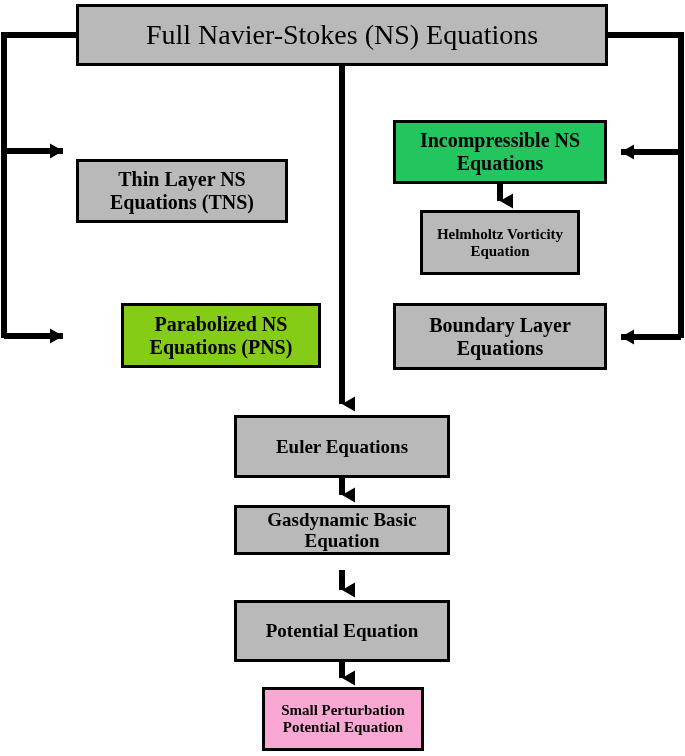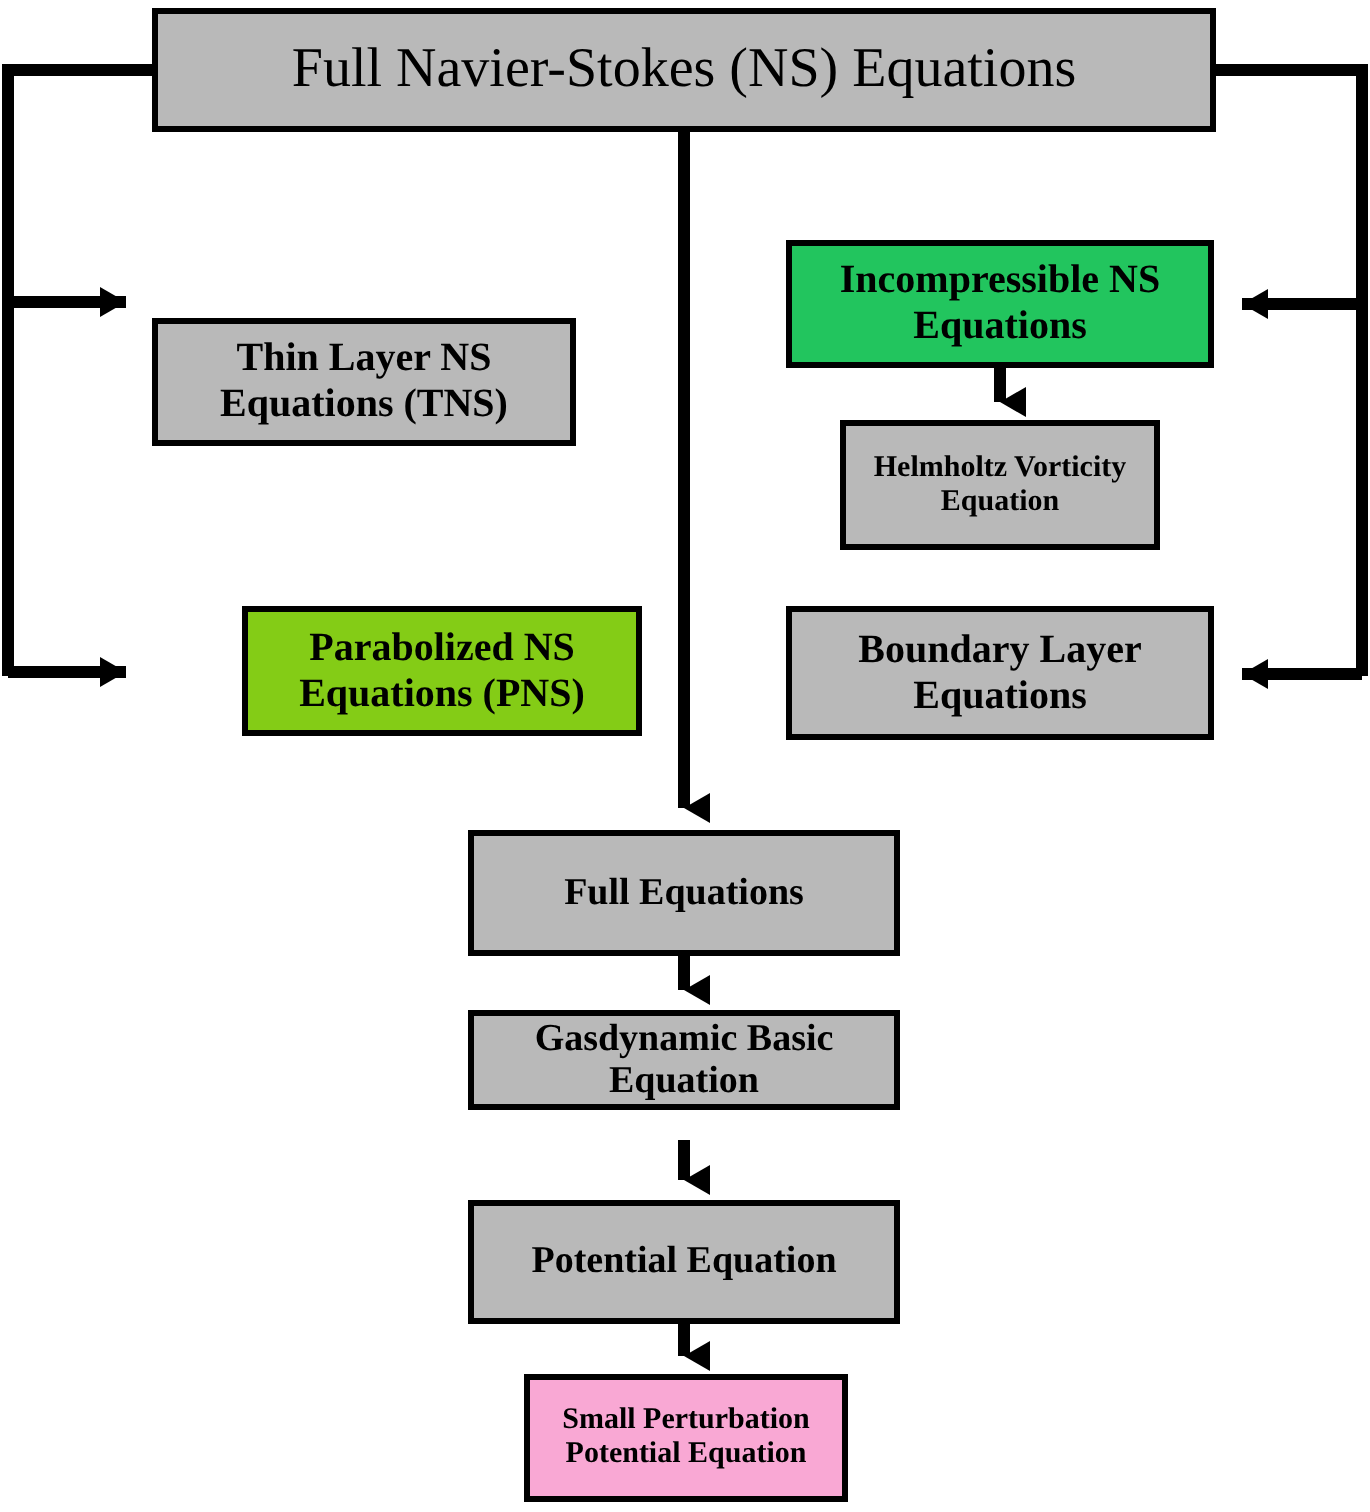--- a/index.html
+++ b/index.html
@@ -125,21 +125,21 @@
 
   <div class="node size-lg" style="left: 76px; top: 303px; width: 200px; height: 65px; background: #84cc16; border-color: rgb(0, 0, 0); margin-left: 45px;">
     <span class="node-label">Parabolized NS<br>Equations (PNS)</span>
   </div>
 
   <div class="node size-lg" style="left: 393px; top: 303px; width: 214px; height: 67px; background: rgb(185, 185, 185); border-color: rgb(0, 0, 0); justify-content: flex-end;">
     <span class="node-label">Boundary Layer<br>Equations</span>
   </div>
 
   <div class="node size-md" style="left: 234px; top: 415px; width: 216px; height: 63px; background: rgb(185, 185, 185); border-color: rgb(0, 0, 0);">
-    <span class="node-label">Full Equations</span>
+    <span class="node-label">Euler Equations</span>
   </div>
 
   <div class="node size-md" style="left: 234px; top: 505px; width: 216px; height: 50px; background: rgb(185, 185, 185); border-color: rgb(0, 0, 0);">
     <span class="node-label">Gasdynamic Basic<br>Equation</span>
   </div>
 
   <div class="node size-md" style="left: 234px; top: 600px; width: 216px; height: 62px; background: rgb(185, 185, 185); border-color: rgb(0, 0, 0);">
     <span class="node-label">Potential Equation</span>
   </div>
 

